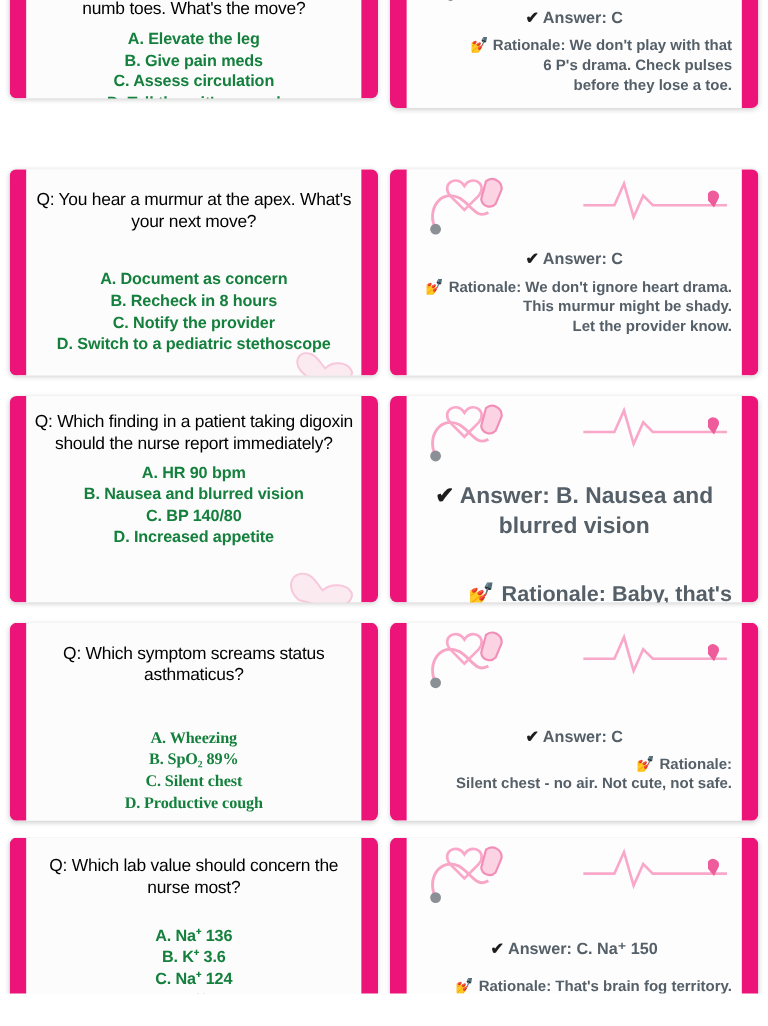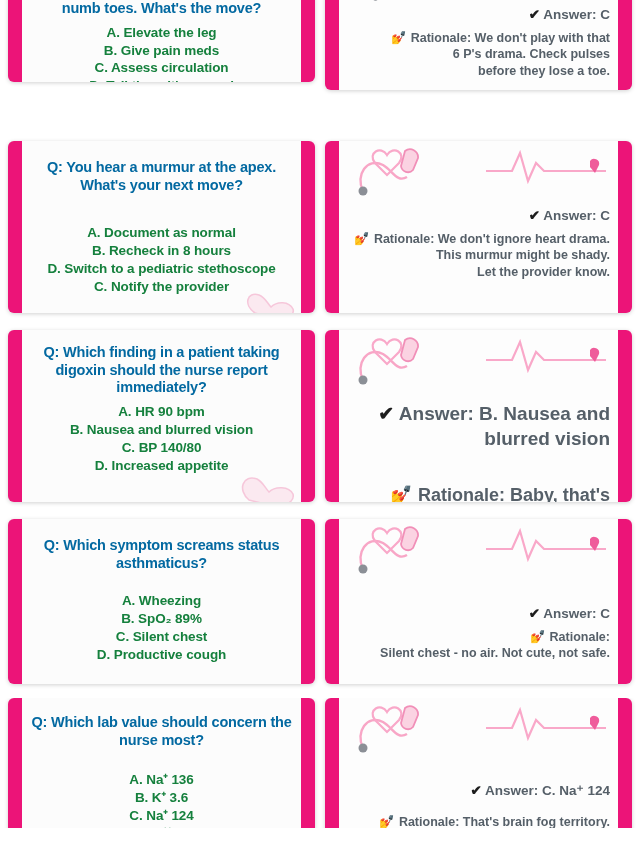--- a/index.html
+++ b/index.html
@@ -46,22 +46,22 @@
     text-align: center;
     background: #fcfcfc;
   }
   .acard {
     border-left: 14px solid #ec1478;
     border-right: 14px solid #ec1478;
     padding: 6px 8px 8px 8px;
     background: #fdfdfd;
   }
   .qtext {
-    color: #0369a1;
-    font-weight: bold;
+    color: #000000;
+    font-weight: normal;
     font-size: 14.5px;
     line-height: 1.22;
     letter-spacing: -0.2px;
     margin: 0 0 6px 0;
   }
   .options {
     margin: 0;
     padding: 0;
     list-style: none;
   }
@@ -70,21 +70,21 @@
     font-weight: bold;
     font-size: 13.5px;
     line-height: 1.32;
     letter-spacing: -0.1px;
   }
   .answer {
     color: #555f68;
     font-weight: bold;
     font-size: 13.5px;
     line-height: 1.3;
-    text-align: right;
+    text-align: center;
     margin: 4px 0 6px 0;
   }
   .rationale {
     color: #555f68;
     font-weight: bold;
     font-size: 12.5px;
     line-height: 1.34;
     text-align: right;
     margin: 0;
   }
@@ -149,24 +149,24 @@
     </div>
   </div>
 
   <div class="spacer"></div>
 
   <div class="row" style="height:180px;">
     <div class="qcol">
       <div class="card qcard" style="height:172px; padding-top:18px;">
         <p class="qtext">Q: You hear a murmur at the apex. What's your next move?</p>
         <ul class="options" style="margin-top:30px;">
-          <li>A. Document as normal</li>
+          <li>A. Document as concern</li>
           <li>B. Recheck in 8 hours</li>
+          <li>C. Notify the provider</li>
           <li>D. Switch to a pediatric stethoscope</li>
-          <li>C. Notify the provider</li>
         </ul>
         <svg class="pinkheart" width="70" height="40" viewBox="0 0 70 40">
           <path d="M18 30 C 6 22, 10 8, 22 12 C 28 14, 30 20, 34 24 C 40 18, 52 18, 56 26 C 58 32, 48 38, 38 36 Z" fill="#fbdbe7" stroke="#f29dc0" stroke-width="1.6"></path>
         </svg>
       </div>
     </div>
     <div class="acol">
       <div class="card acard" style="height:172px;">
         <div class="art">
           <svg class="steth" width="96" height="52" viewBox="0 0 96 52">
@@ -237,21 +237,21 @@
       </div>
     </div>
   </div>
 
   <div class="spacer"></div>
 
   <div class="row" style="height:170px;">
     <div class="qcol">
       <div class="card qcard" style="height:165px; padding-top:18px;">
         <p class="qtext">Q: Which symptom screams status asthmaticus?</p>
-        <ul class="options" style="margin-top:20px;">
+        <ul class="options" style="margin-top:34px;font-family:Liberation Serif, serif;">
           <li>A. Wheezing</li>
           <li>B. SpO₂ 89%</li>
           <li>C. Silent chest</li>
           <li>D. Productive cough</li>
         </ul>
       </div>
     </div>
     <div class="acol">
       <div class="card acard" style="height:165px;">
         <div class="art">
@@ -302,21 +302,21 @@
             <path d="M22 16 C 14 6, 28 -2, 34 8 C 40 -2, 54 6, 46 16 L 34 28 Z" fill="none" stroke="#f9a8c9" stroke-width="2.2"></path>
             <path d="M52 4 a8 8 0 0 1 13 7 l-5 12 a7 7 0 0 1-12-4 z" fill="#fbd3e2" stroke="#f18fb8" stroke-width="1.8"></path>
           </svg>
           <svg class="ekg" width="120" height="40" viewBox="0 0 120 40">
             <polyline points="0,24 26,24 34,6 42,34 50,16 58,24 120,24" fill="none" stroke="#f9a8c9" stroke-width="2.2"></polyline>
             <path d="M104 14 a5 5 0 0 1 9 4 l-4 8 -5-6 z" fill="#ef5c9b"></path>
           </svg>
         </div>
         <p class="answer" style="margin-top:22px;">
           <span class="check">✔</span>
-          <span>Answer: C. Na⁺ 124</span>
+          <span>Answer: C. Na⁺ 150</span>
         </p>
         <p class="rationale" style="margin-top:14px;">
           <span class="emoji">💅</span>
           <span>Rationale: That's brain fog territory.</span><br>
           
         </p>
       </div>
     </div>
   </div>
 

